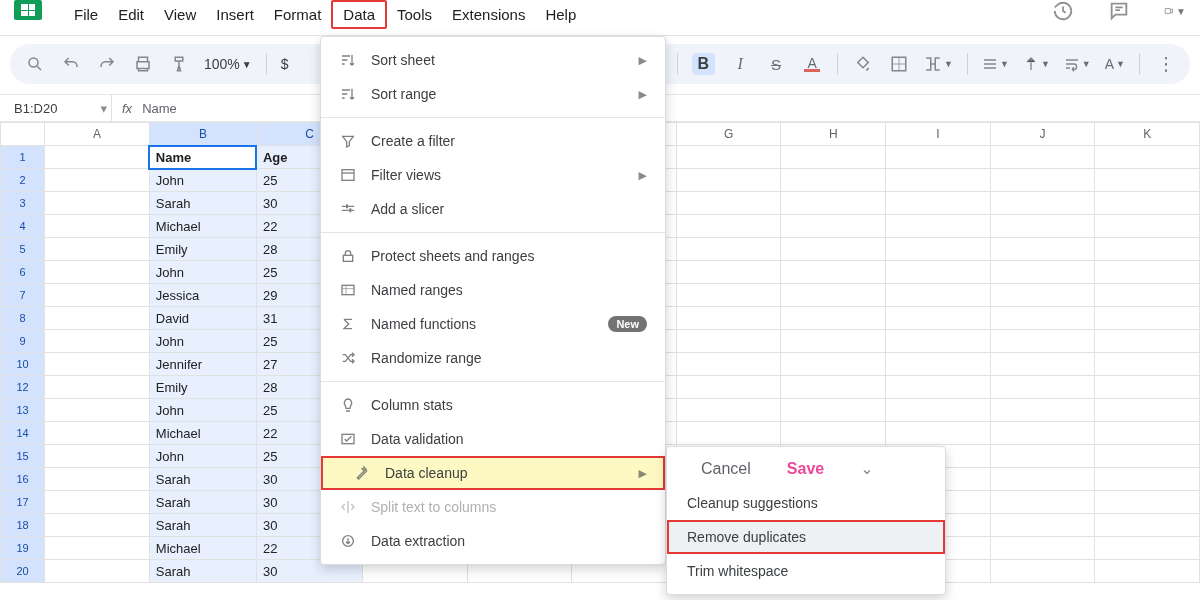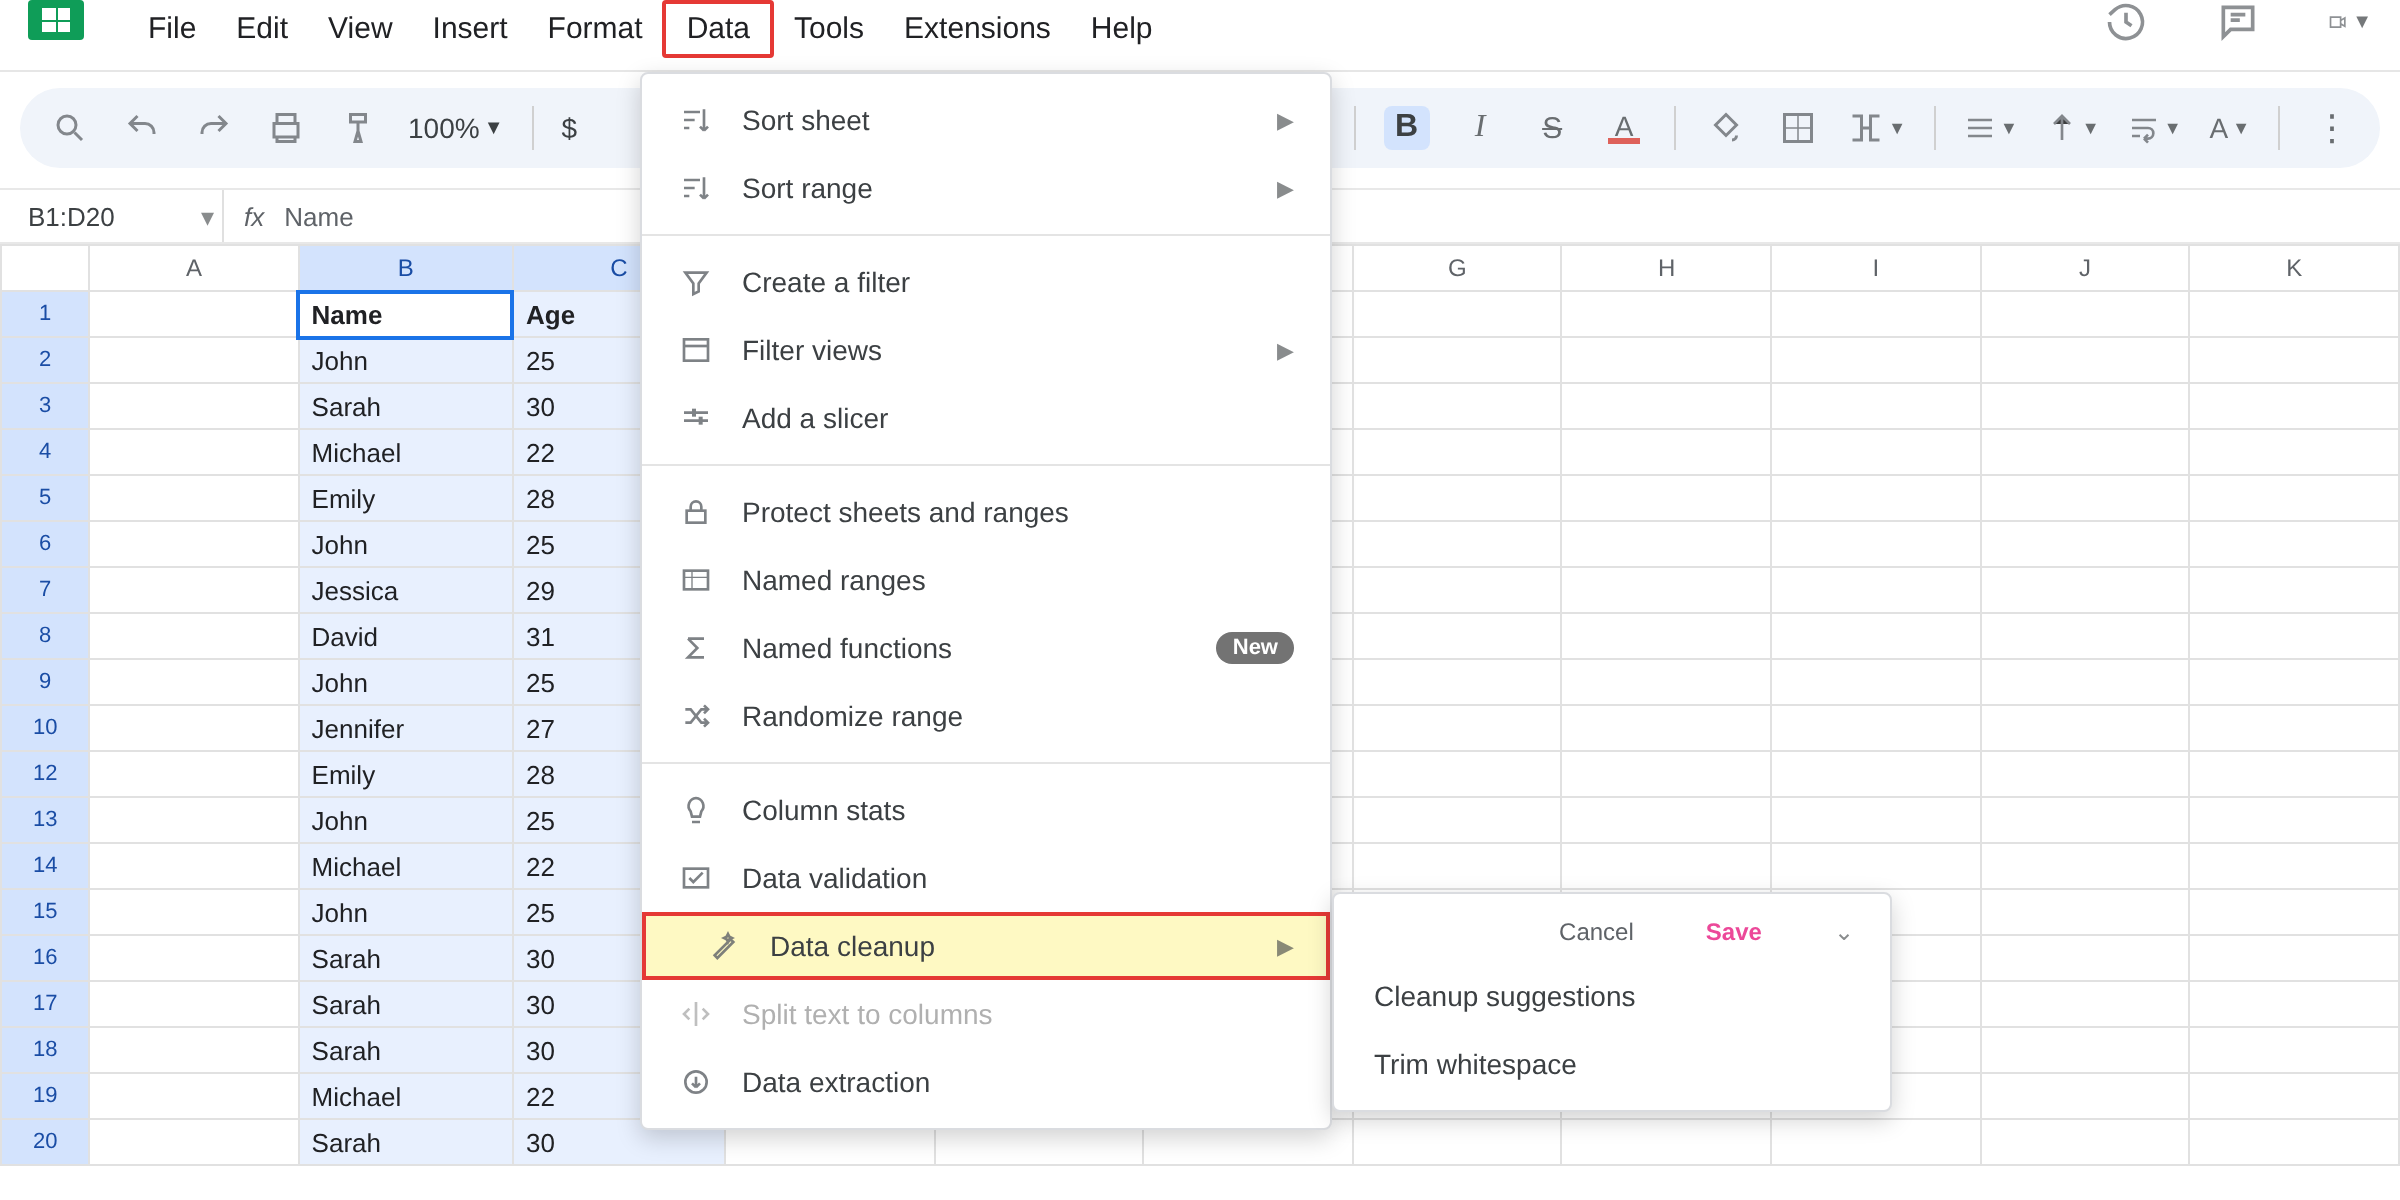--- a/index.html
+++ b/index.html
@@ -54,21 +54,21 @@
   .mi.hover { background:#fef9c3;padding-left:32px; }
   .mi .badge-new { margin-left:auto; background:#737373; color:#fff; font-size:11px; font-weight:600; padding:2px 8px; border-radius:10px; }
   .menu-sep { height:1px; margin:6px 0; background:#e4e4e4; }
   .mi.hl-red { outline:2.5px solid #e53935; outline-offset:-2px; }
 
   
   .submenu-panel { position:absolute; left:666px; top:446px; width:280px; background:#fff; border:1px solid #dadce0; box-shadow:0 4px 12px rgba(0,0,0,0.18); border-radius:4px; z-index:25; padding:6px 0; }
   .si { display:flex; align-items:center; padding: 0 20px; height:34px; font-size:14px; color:#3c4043; cursor:pointer; position:relative; }
   .si.hover { background:#eef1f3; }
   .si.hl-red { outline:2.5px solid #e53935; outline-offset:-2px; }
-  .submenu-header { display:flex; justify-content:flex-end; align-items:center; gap:36px; padding: 6px 18px 8px 34px; font-size:12px; }
+  .submenu-header { display:flex; align-items:center; gap:36px; padding: 6px 18px 8px 34px; font-size:16px; }
   .submenu-header .cancel { color:#5f6368; cursor:pointer; }
   .submenu-header .save { color:#ec4899; font-weight:600; cursor:pointer; }
   .submenu-header .chev { opacity:0.6; }
 
   svg { display:block; }
 </style>
 </head>
 <body>
 
 <div class="menubar">
@@ -644,14 +644,15 @@
     </div>
   </div>
 
 <div class="submenu-panel" id="cleanup-sub">
     <div class="submenu-header">
       <span class="cancel">Cancel</span>
       <span class="save">Save</span>
       <span class="chev">⌄</span>
     </div>
     <div class="si">Cleanup suggestions</div>
+    <div class="si hover hl-red">Remove duplicates</div>
     <div class="si">Trim whitespace</div>
   </div>
 
 </body></html>

